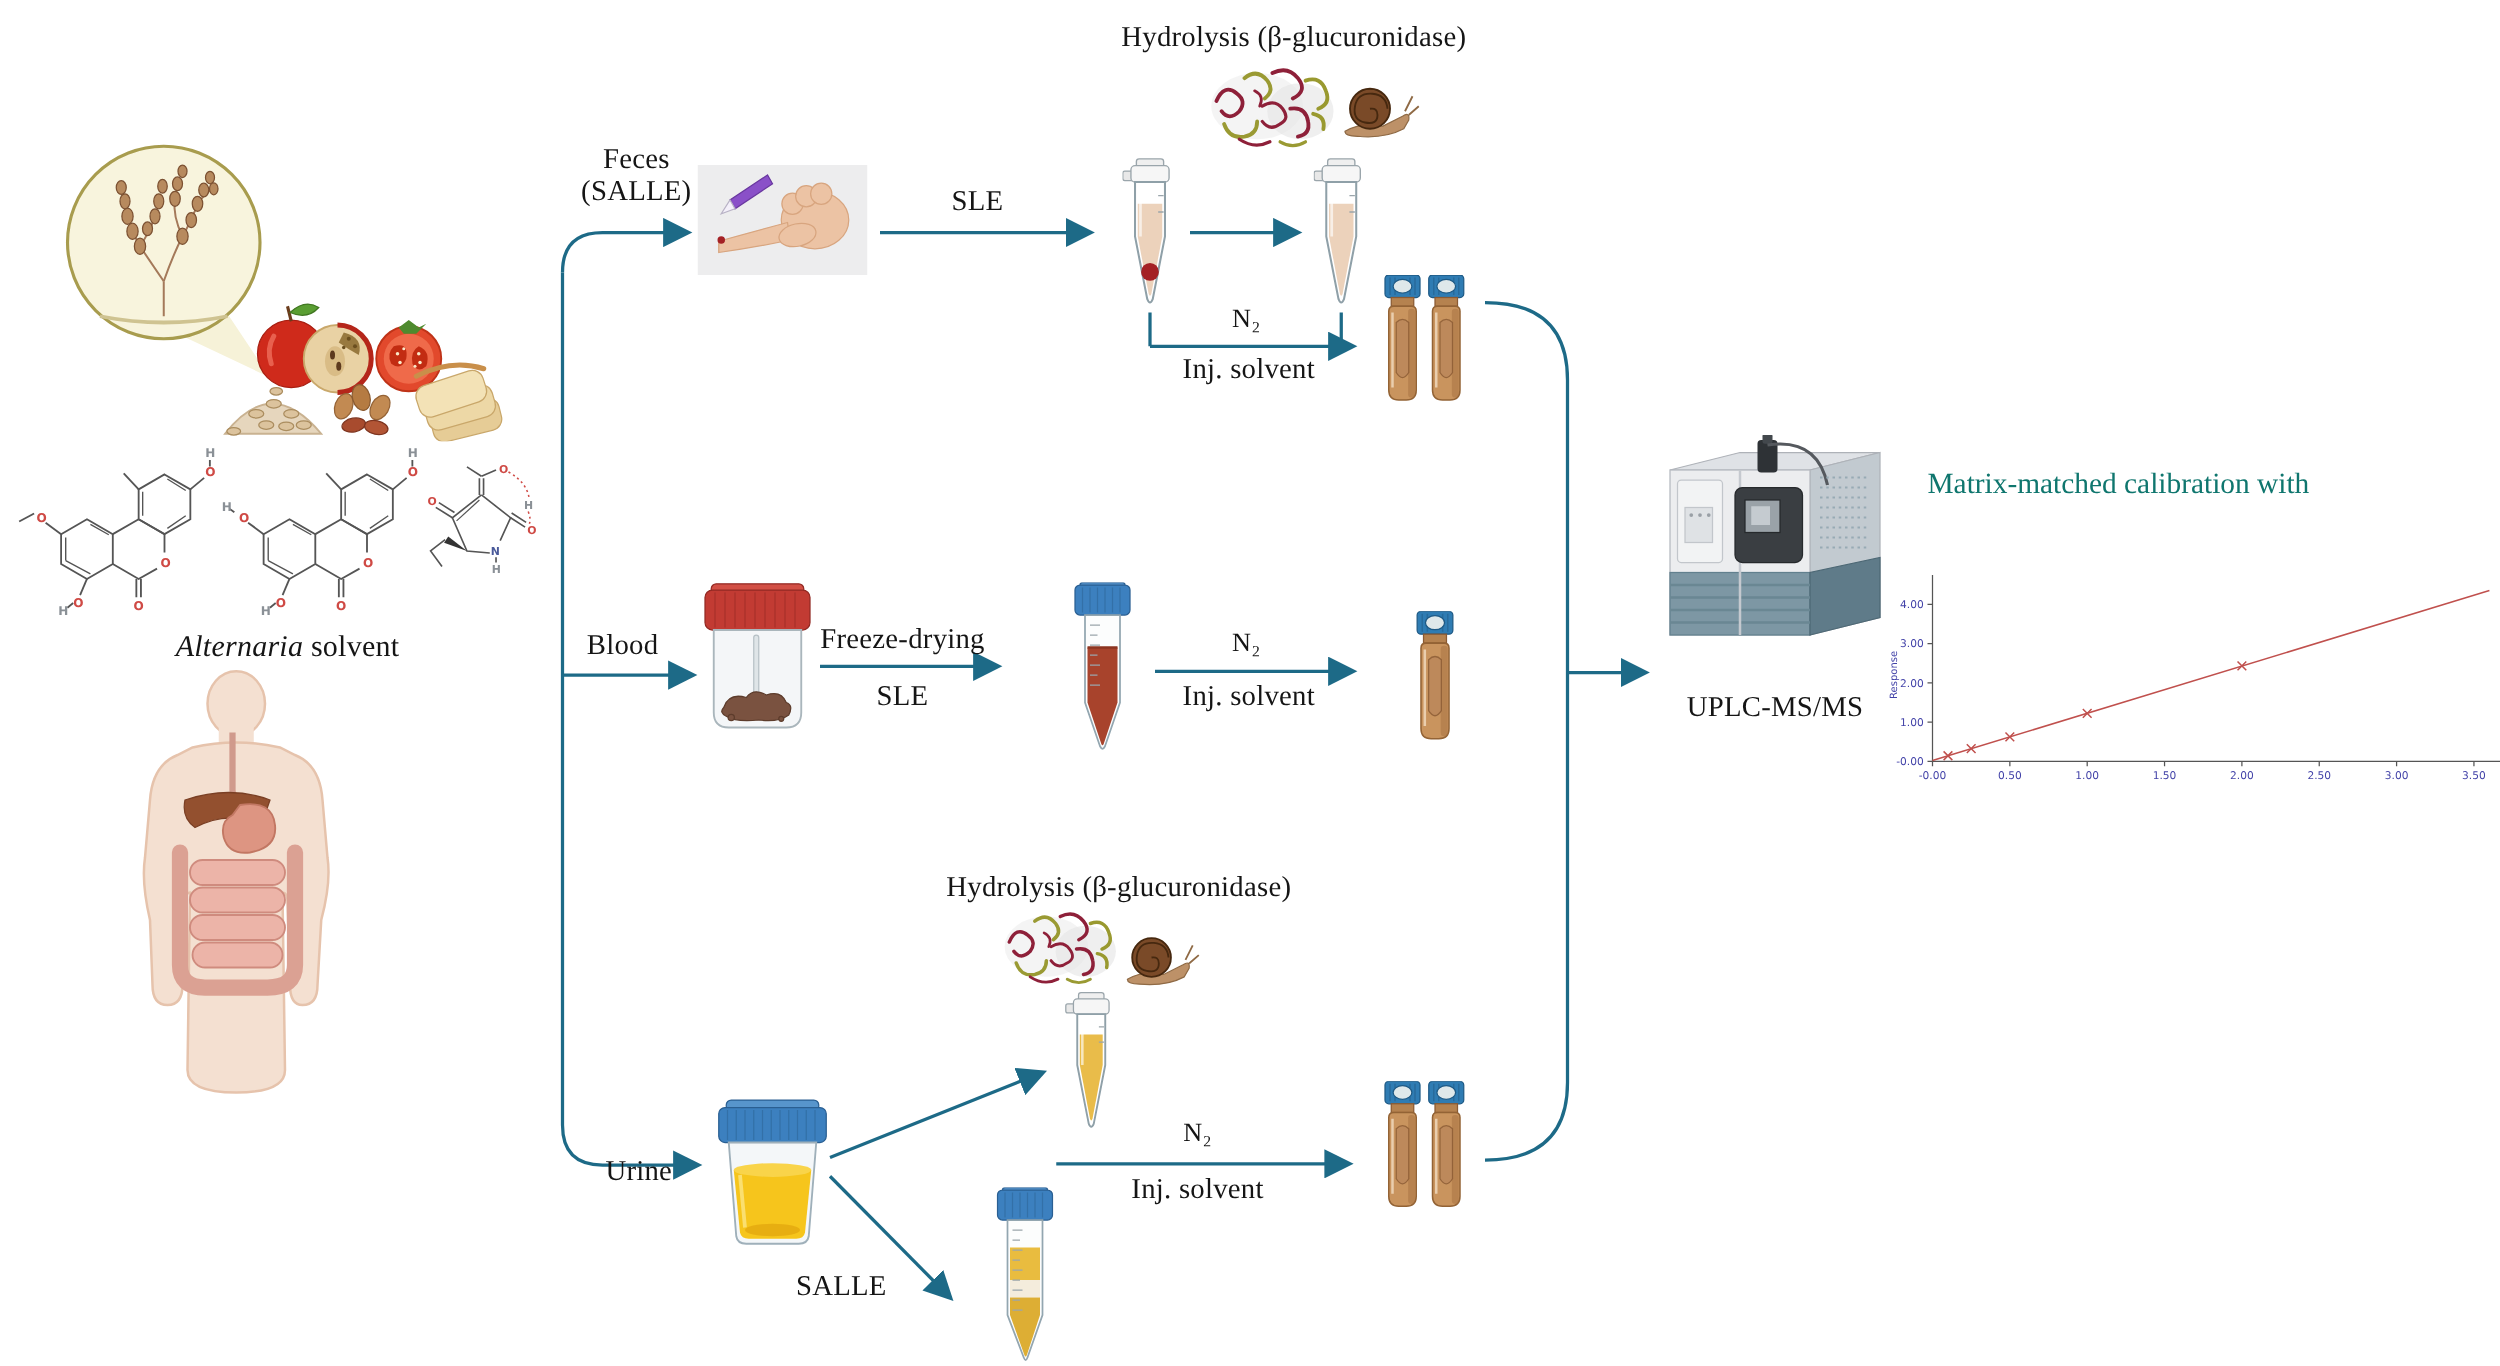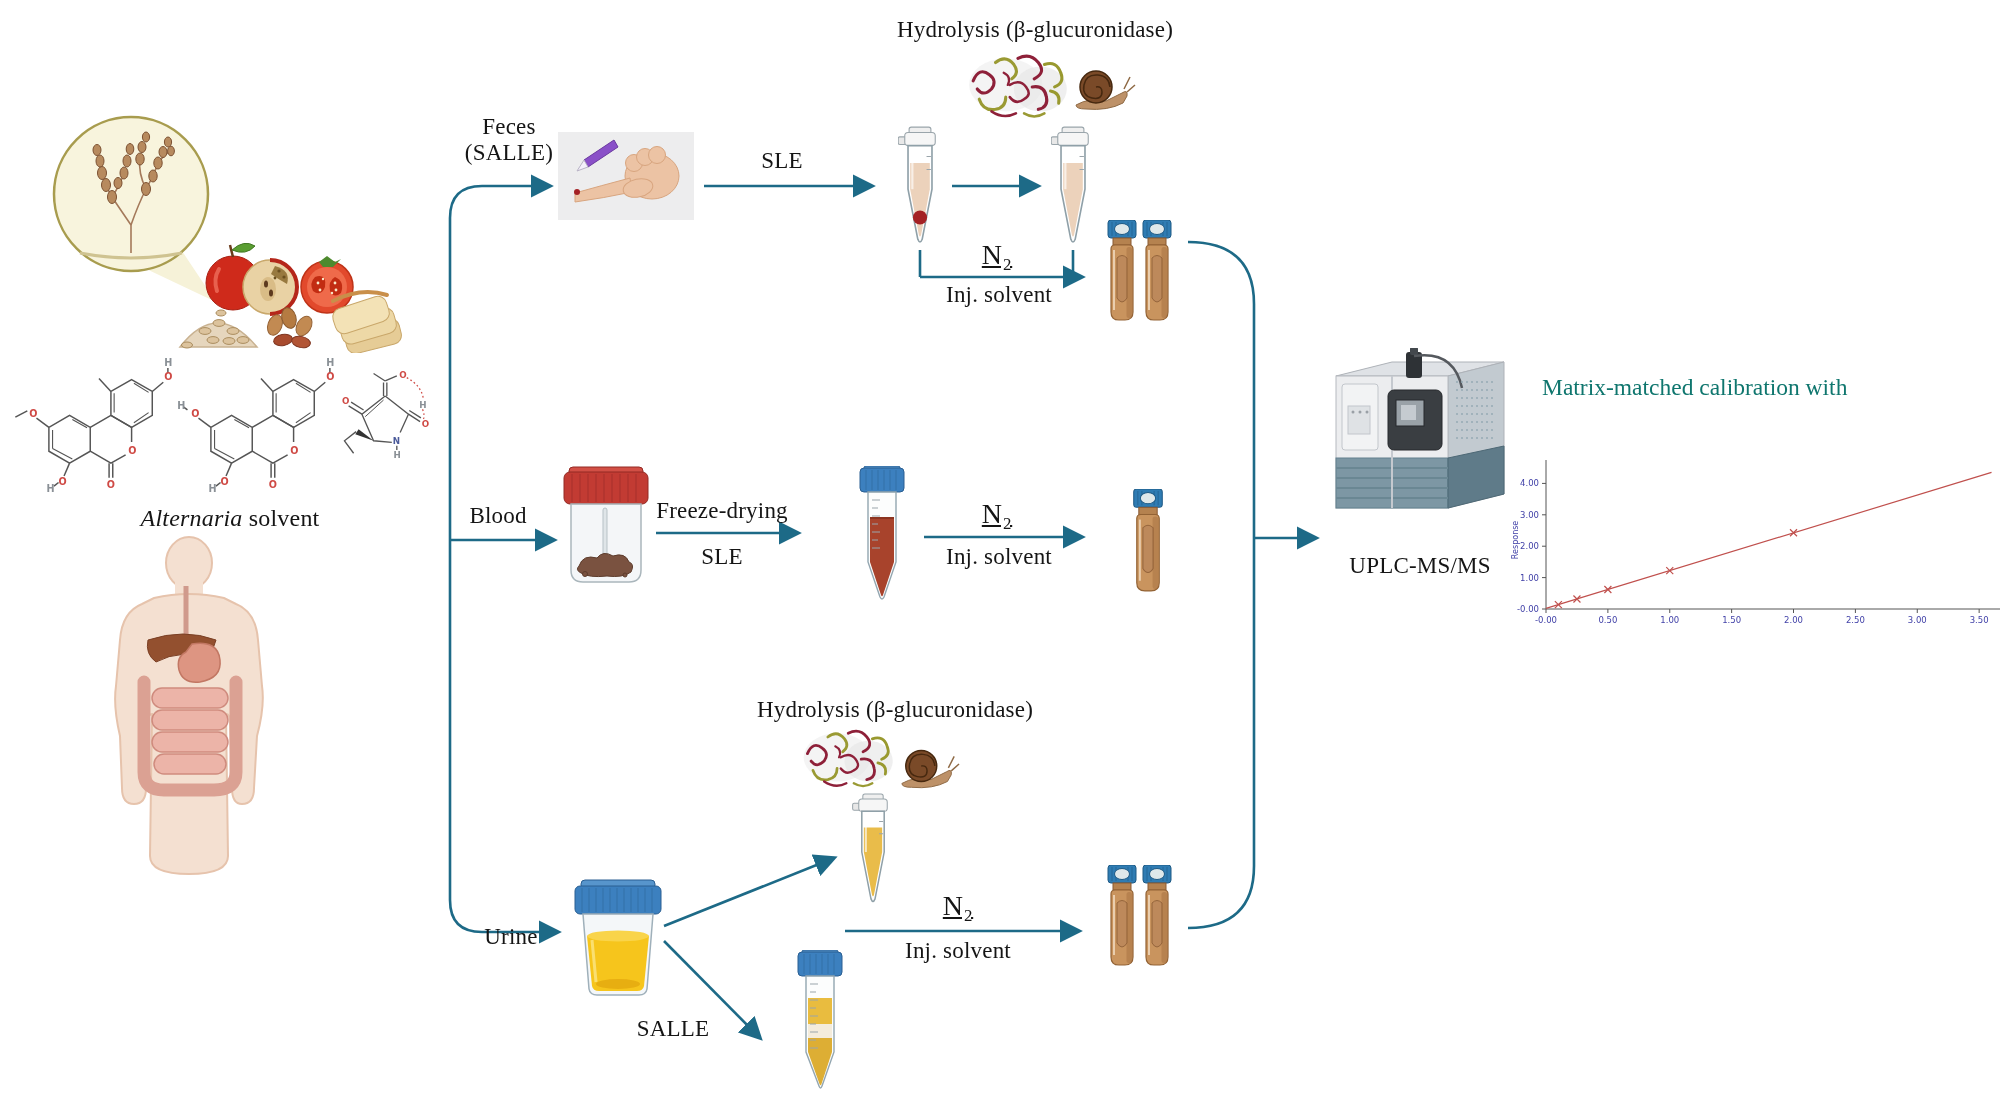--- a/index.html
+++ b/index.html
@@ -1,21 +1,21 @@
 <!DOCTYPE html>
 <html><head>
 <meta charset="utf-8">
 <style>
   html,body{margin:0;padding:0;background:#ffffff;}
   #canvas{position:relative;width:2000px;height:1093px;background:#ffffff;overflow:hidden;
           font-family:"Liberation Serif","DejaVu Serif",serif;color:#111;}
   .abs{position:absolute;}
   .lbl{position:absolute;transform:translate(-50%,-50%);white-space:nowrap;
        font-size:23px;color:#151515;letter-spacing:.2px;}
-  .lbl.small{font-size:28px;text-decoration:underline;}
+  .lbl.small{font-size:21px;}
   svg{display:block;}
   .title-block{position:absolute;left:1542px;top:372px;font-size:23.5px;line-height:31px;color:#0f766e;}
   i{font-style:italic;}
 </style>
 </head>
 <body>
 
 <div id="canvas">
 
   <svg width="0" height="0" style="position:absolute">

